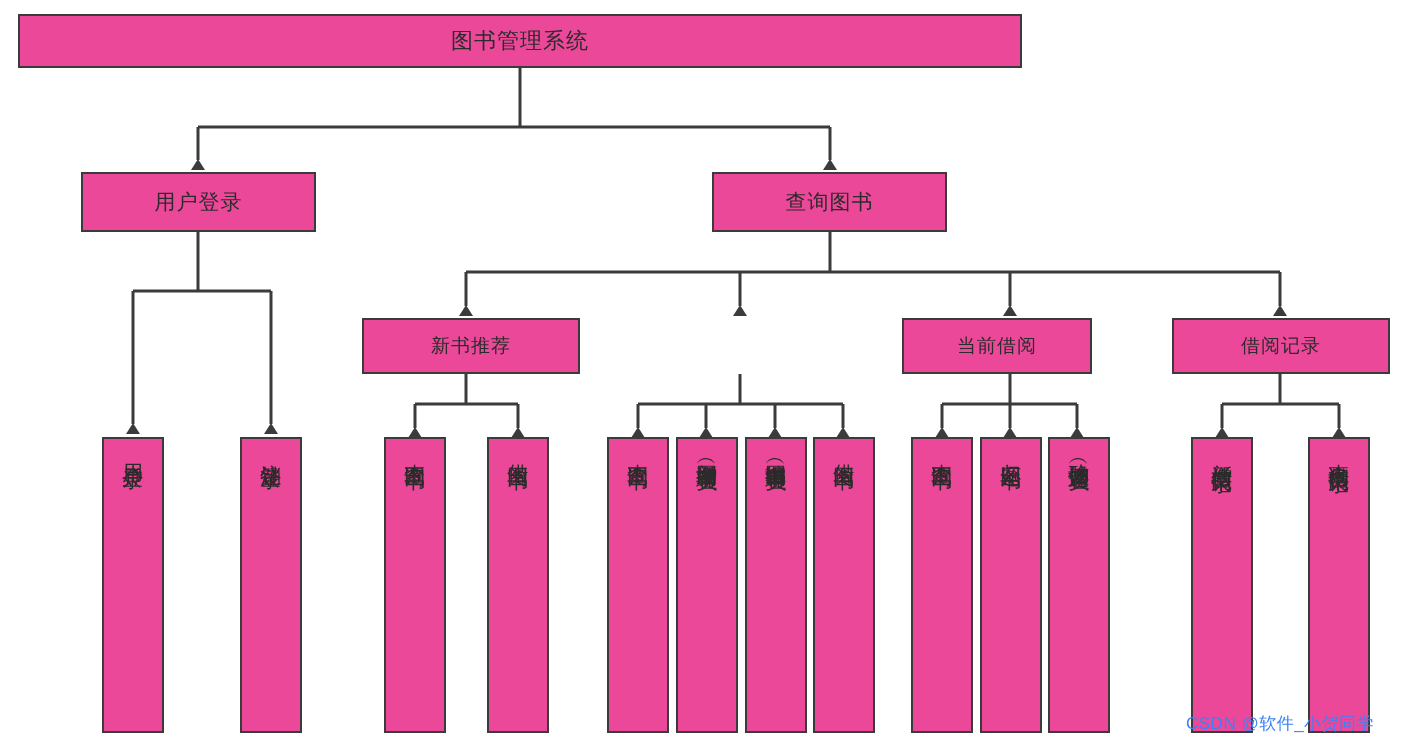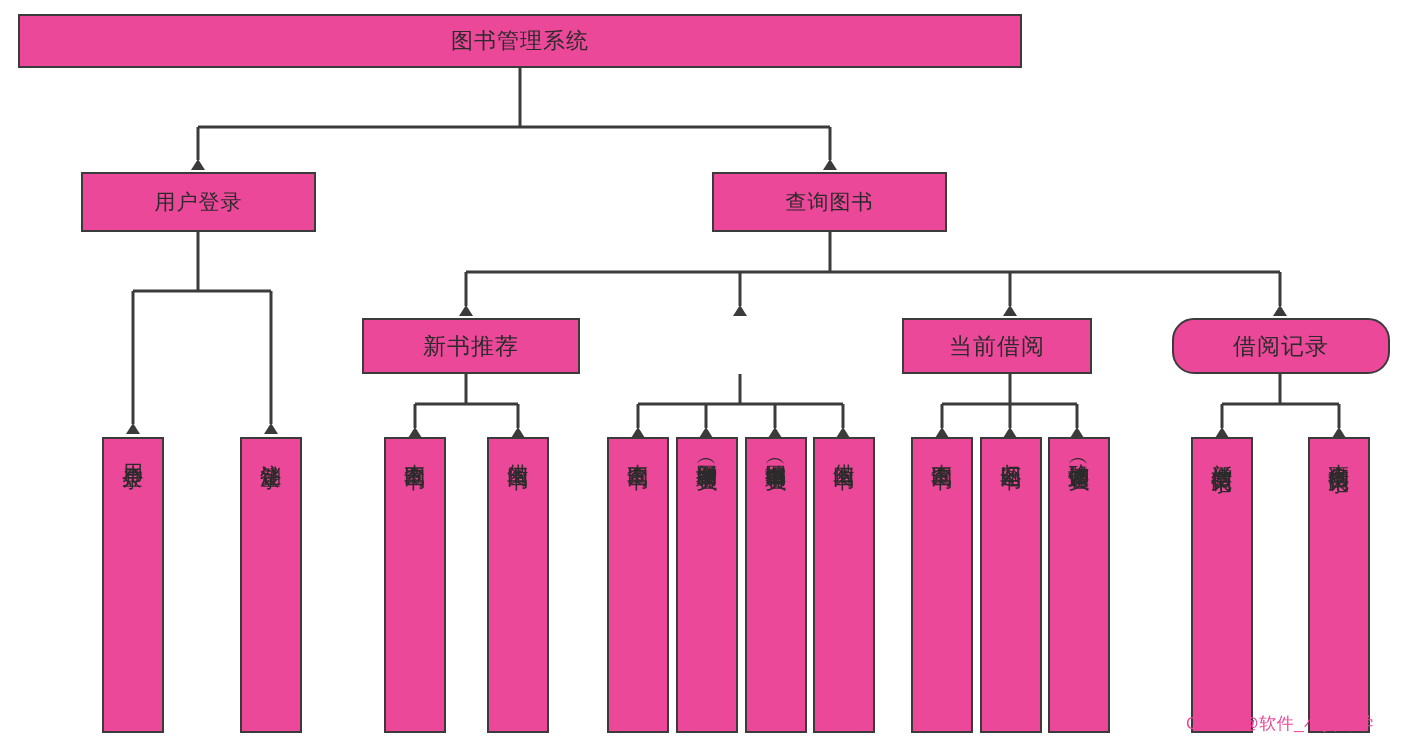--- a/index.html
+++ b/index.html
@@ -39,21 +39,21 @@
   }
   .node.root {
     font-size: 22px;
     letter-spacing: 1px;
   }
   .node.branch {
     font-size: 21px;
     letter-spacing: 1px;
   }
   .node.group {
-    font-size: 23px;
+    font-size: 19px;
     letter-spacing: 1px;
   }
   .node.leaf {
     font-size: 21px;
     padding-top: 8px;
     padding-bottom: 8px;
     align-items: flex-start;
   }
   .vtext {
     writing-mode: vertical-rl;
@@ -64,21 +64,21 @@
     display: block;
   }
   .node.leaf.tall .vtext {
     letter-spacing: 1px;
   }
   #watermark {
     position: absolute;
     left: 1186px;
     top: 712px;
     font-size: 17px;
-    color: #ec4899;
+    color: #3b82f6;
     white-space: nowrap;
     z-index: 5;
     letter-spacing: 0.5px;
   }
 </style>
 </head>
 <body>
 
 <div id="canvas">
 
@@ -148,21 +148,21 @@
 
   <div class="node group" style="left:362px; top:318px; width:218px; height:56px;">
     <span>新书推荐</span>
   </div>
 
 
   <div class="node group" style="left:902px; top:318px; width:190px; height:56px;">
     <span>当前借阅</span>
   </div>
 
-  <div class="node group" style="left:1172px; top:318px; width:218px; height:56px;border-radius:22px;">
+  <div class="node group" style="left:1172px; top:318px; width:218px; height:56px;">
     <span>借阅记录</span>
   </div>
 
   <div class="node leaf" style="left:102px; top:437px; width:62px; height:296px;">
     <span class="vtext">用户登录</span>
   </div>
 
   <div class="node leaf" style="left:240px; top:437px; width:62px; height:296px;">
     <span class="vtext">注销登录</span>
   </div>

